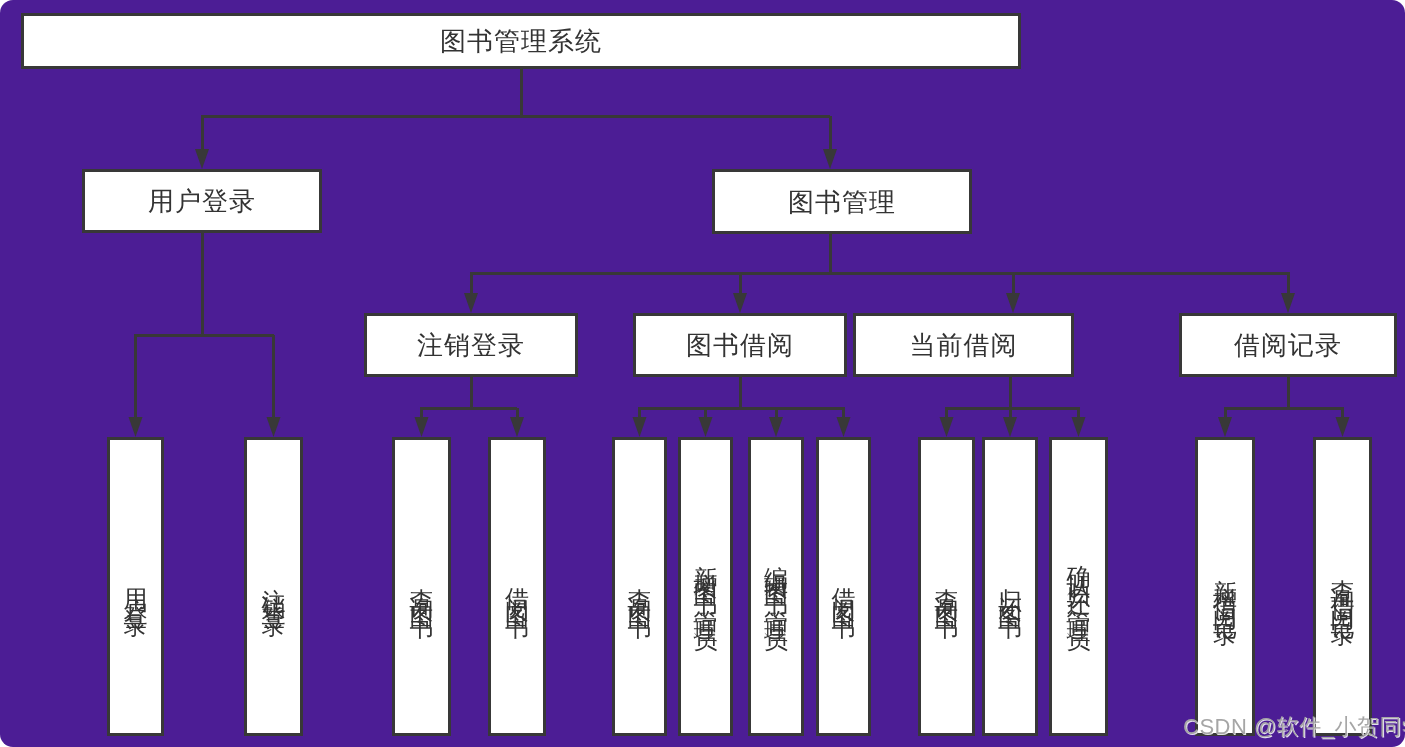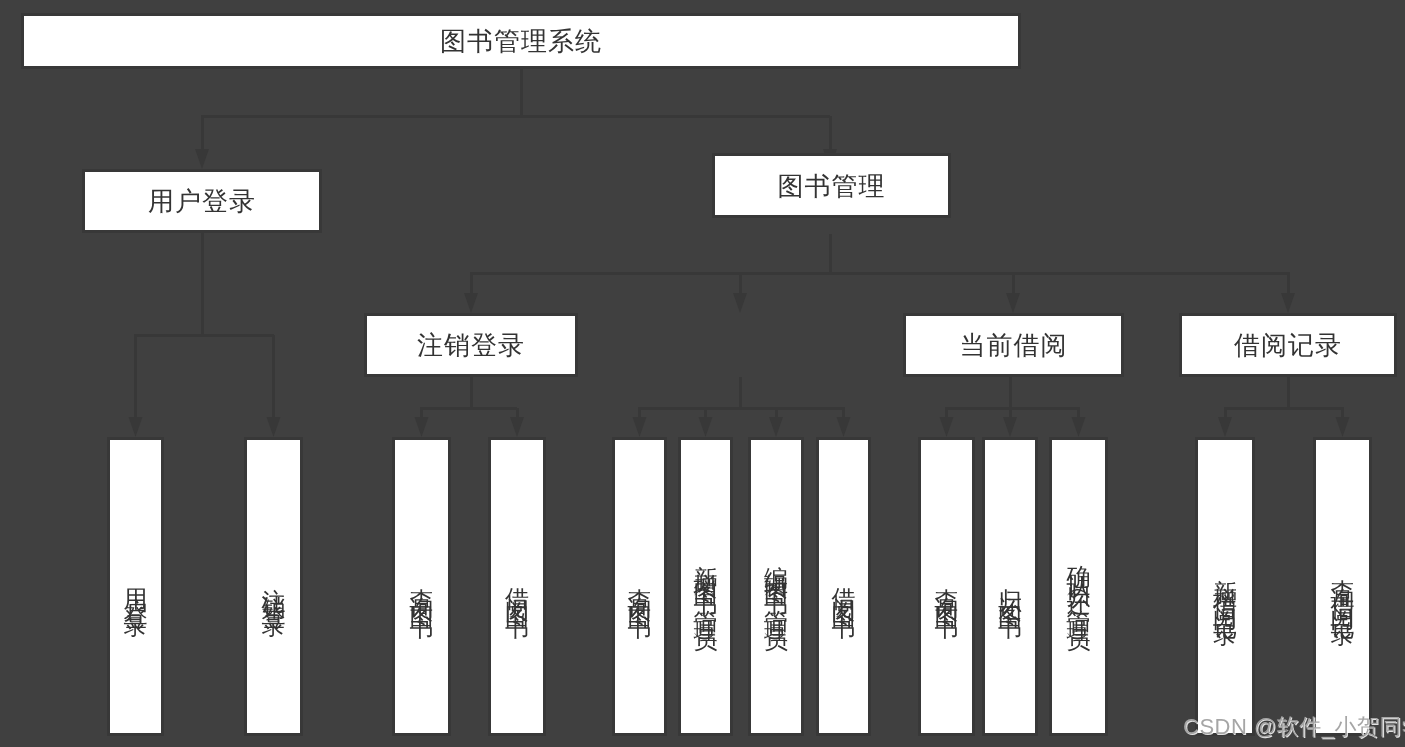--- a/index.html
+++ b/index.html
@@ -1,21 +1,22 @@
 <!DOCTYPE html>
 <html><head>
 <meta charset="utf-8">
 <style>
   html,body{margin:0;padding:0;background:#ffffff;}
   #stage{
     position:relative;
     width:1405px;height:747px;
-    background:#404040;
+    background:#4c1d95;
     font-family:"Liberation Sans","DejaVu Sans",sans-serif;
     overflow:hidden;
+    border-radius:13px;
   }
   .wires{position:absolute;left:0;top:0;z-index:1;}
   .box{
     position:absolute;z-index:2;
     background:#ffffff;
     border:3px solid #383838;
     box-sizing:border-box;
     display:flex;align-items:center;justify-content:center;
   }
   .box .lbl{
@@ -97,28 +98,31 @@
     </g>
   </svg>
 
   <div class="box h" style="left:21px;top:13px;width:1000px;height:56px">
     <span class="lbl">图书管理系统</span>
   </div>
 
   <div class="box h" style="left:82px;top:169px;width:240px;height:64px">
     <span class="lbl">用户登录</span>
   </div>
-  <div class="box h" style="left:712px;top:153px;width:239px;height:65px">
+  <div class="box h" style="left:712px;top:169px;width:260px;height:65px">
     <span class="lbl">图书管理</span>
   </div>
 
   <div class="box h" style="left:364px;top:313px;width:214px;height:64px">
     <span class="lbl">注销登录</span>
   </div>
-  <div class="box h" style="left:903px;top:313px;width:221px;height:64px">
+  <div class="box h" style="left:633px;top:313px;width:214px;height:64px">
+    <span class="lbl">图书借阅</span>
+  </div>
+  <div class="box h" style="left:853px;top:313px;width:221px;height:64px">
     <span class="lbl">当前借阅</span>
   </div>
   <div class="box h" style="left:1179px;top:313px;width:218px;height:64px">
     <span class="lbl">借阅记录</span>
   </div>
 
   <div class="box v" style="left:107px;top:437px;width:57px;height:299px">
     <span class="lbl">用户登录</span>
   </div>
   <div class="box v" style="left:244px;top:437px;width:59px;height:299px">

